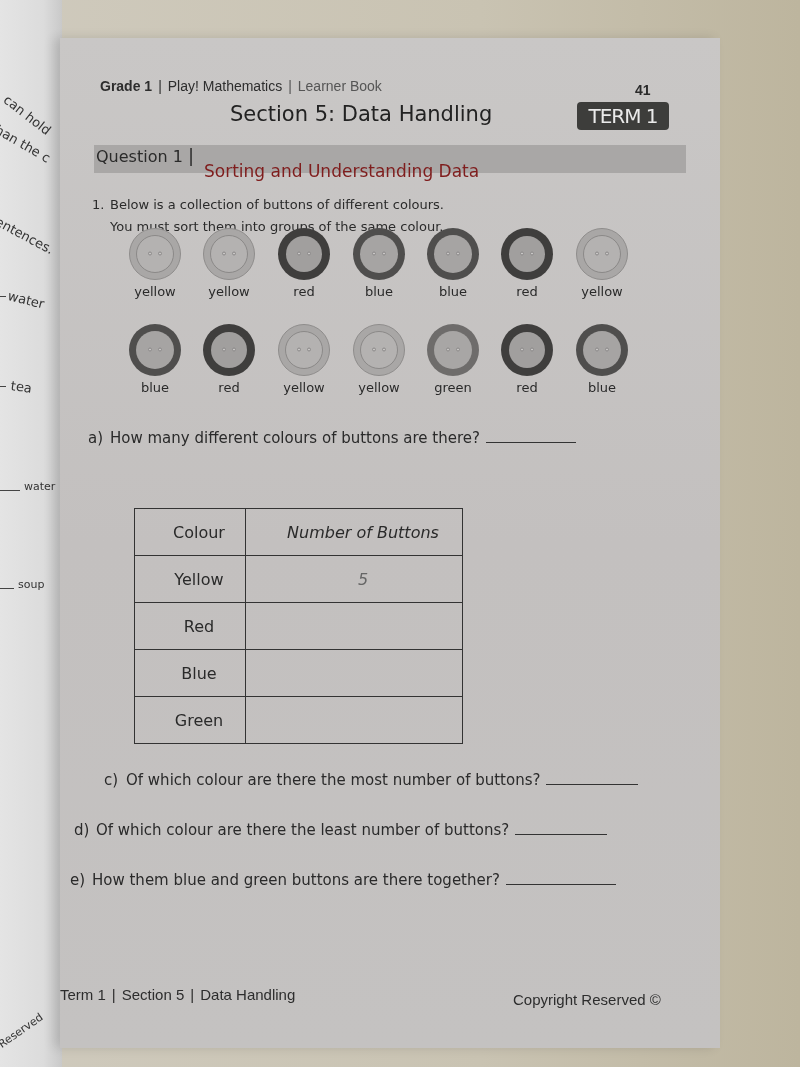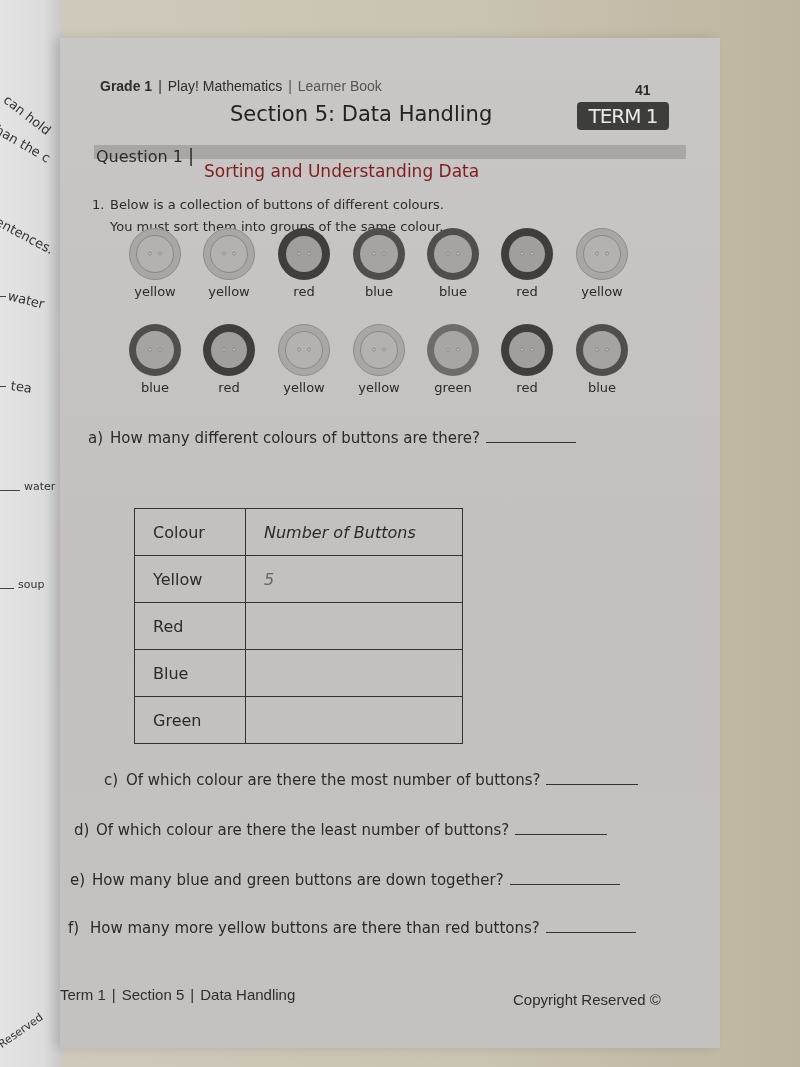--- a/index.html
+++ b/index.html
@@ -44,21 +44,21 @@
       position: absolute; left: 170px; top: 64px; font-size: 21px; color: #222;
       font-family: "DejaVu Sans", sans-serif;
     }
     .term-badge {
       position: absolute; left: 517px; top: 64px; width: 92px; height: 28px;
       background: #3d3d3b; color: #eaeaea; border-radius: 4px;
       font-size: 20px; text-align: center; line-height: 28px; letter-spacing: -1px;
       font-family: "DejaVu Sans", sans-serif;
     }
     .q-bar {
-      position: absolute; left: 34px; top: 107px; width: 592px; height: 14px;
+      position: absolute; left: 34px; top: 107px; width: 592px; height: 28px;
       background: #a9a7a6;
     }
     .q-bar .q-label { position: absolute; left: 2px; top: 2px; font-size: 16px; color: #2a2a2a; }
     .q-bar .q-sep { position: absolute; left: 94px; top: 0; font-size: 18px; color: #2a2a2a; }
     .q-bar .q-title { position: absolute; left: 110px; top: 16px; font-size: 17px; color: #7f1d1d; }
     .intro {
       position: absolute; left: 32px; top: 156px; font-size: 13px; line-height: 22px; color: #2b2b2b;
     }
     .intro .num { display: inline-block; width: 18px; }
     .intro .l2 { padding-left: 18px; }
@@ -97,21 +97,21 @@
       position: absolute; font-size: 15px; color: #2a2a2a; white-space: nowrap;
     }
     .qline .letter { display: inline-block; width: 22px; }
     .blank {
       display: inline-block; border-bottom: 1px solid #333; height: 14px; vertical-align: baseline;
       margin-left: 6px;
     }
     
     .tbl {
       position: absolute; left: 74px; top: 470px; border-collapse: collapse;
-      font-size: 16px; color: #2a2a2a;
+      font-size: 16px; color: #2a2a2a; text-align: center;
     }
     .tbl td {
       border: 1.5px solid #333; height: 46px; padding: 0 0 0 18px; vertical-align: middle;
     }
     .tbl td.c1 { width: 92px; }
     .tbl td.c2 { width: 198px; font-style: italic; }
     .tbl td.val { color: #666; }
     .footer-left {
       position: absolute; left: 0px; top: 948px; font-size: 15px; color: #2d2d2d;
       font-family: "Liberation Sans", sans-serif;
@@ -335,23 +335,20 @@
   </tbody>
     </table>
 
   <div class="qline" style="left:16px;top:732px;margin-left:28px;">
     <span class="letter">c)</span><span>Of which colour are there the most number of buttons?</span><span class="blank" style="width:92px;"></span>
   </div>
   <div class="qline" style="left:14px;top:782px;">
     <span class="letter">d)</span><span>Of which colour are there the least number of buttons?</span><span class="blank" style="width:92px;"></span>
   </div>
   <div class="qline" style="left:10px;top:832px;">
-    <span class="letter">e)</span><span>How many blue and green buttons are down together?</span><span class="blank" style="width:110px;"></span>
-  </div>
-  <div class="qline" style="left:8px;top:880px;">
-    <span class="letter">f)</span><span>How many more yellow buttons are there than red buttons?</span><span class="blank" style="width:90px;"></span>
+    <span class="letter">e)</span><span>How them blue and green buttons are there together?</span><span class="blank" style="width:110px;"></span>
   </div>
 
   <div class="footer-left">
     <span>Term 1</span><span class="sep">|</span><span>Section 5</span><span class="sep">|</span><span>Data Handling</span>
   </div>
   <div class="footer-right">Copyright Reserved ©</div>
 </div>
 
 </body></html>

